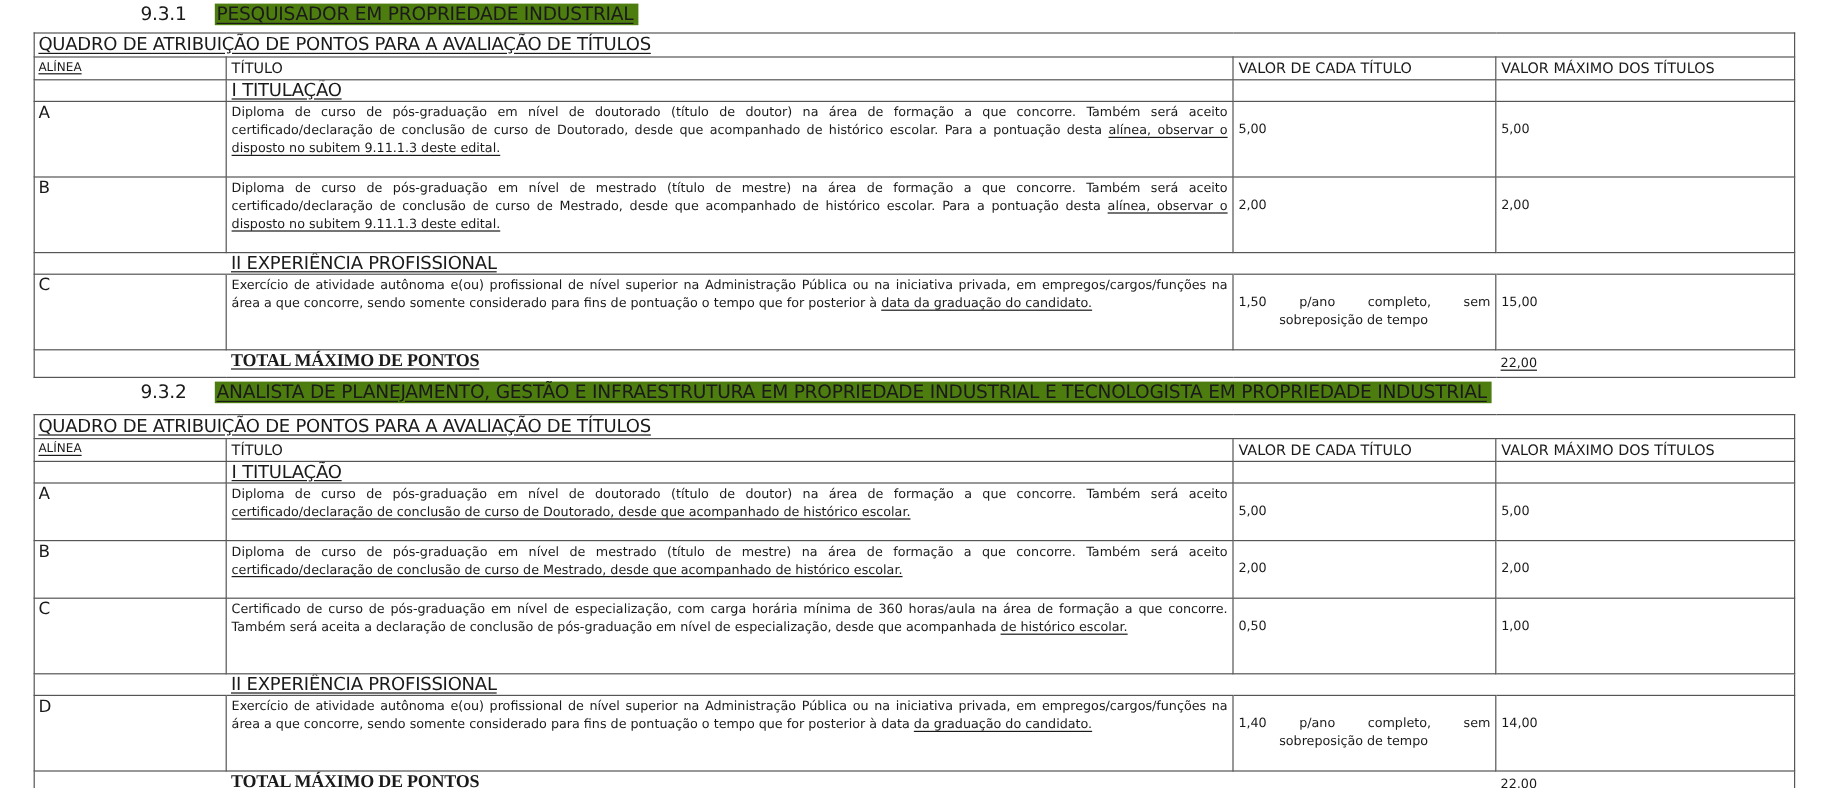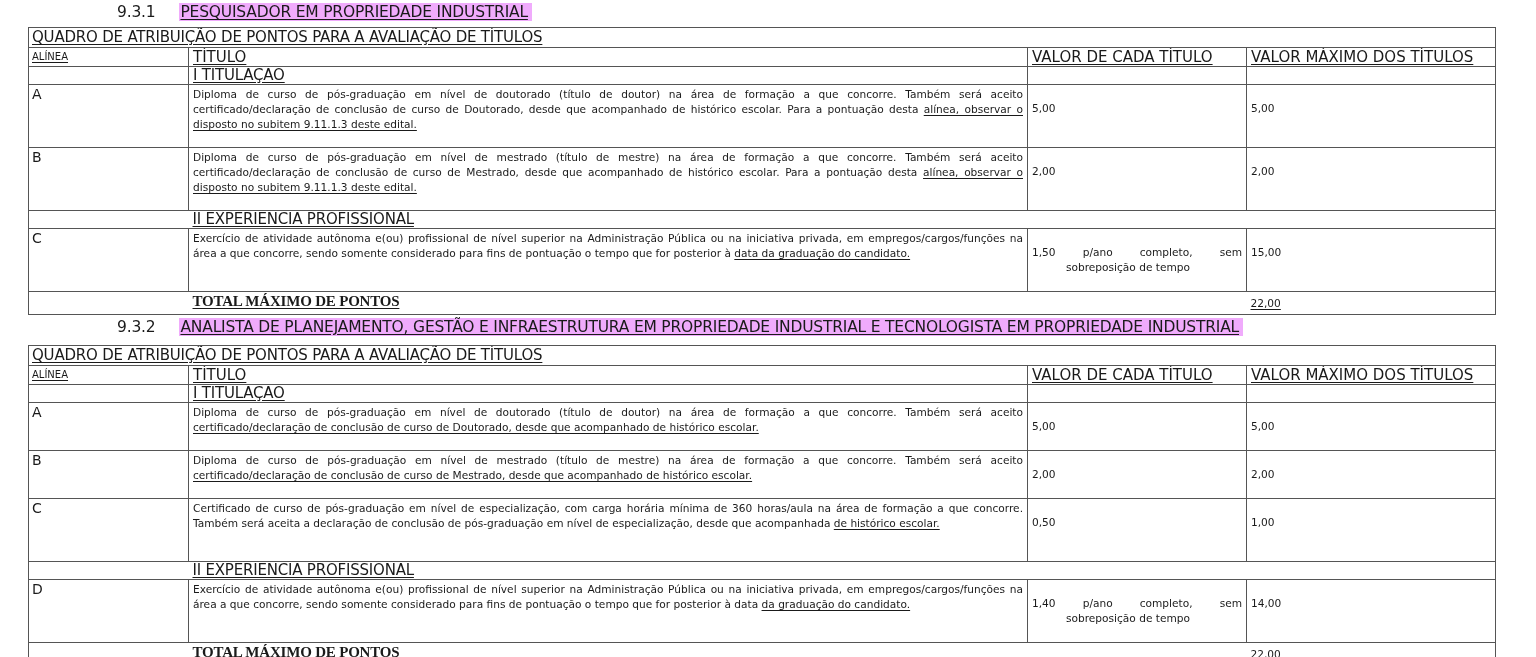--- a/index.html
+++ b/index.html
@@ -6,21 +6,21 @@
     body {
       width: 1536px; height: 657px; overflow: hidden; position: relative;
       font-family: "DejaVu Sans", sans-serif; color: #1a1a1a;
     }
     .heading {
       position: absolute; left: 117px; font-size: 15.5px; letter-spacing: -0.2px;
       white-space: nowrap; line-height: 20px;
     }
     .heading .num { margin-right: 24px; }
     .heading .hl {
-      background: #f0abfc; text-decoration: underline; text-underline-offset: 2px;
+      background: #4d7c0f; text-decoration: underline; text-underline-offset: 2px;
       padding: 0 4px 0 1px;
     }
     .h1 { top: 2px; }
     .h2 { top: 317px; }
 
     .tbl {
       position: absolute; left: 28px; width: 1467px;
       border-collapse: collapse; table-layout: fixed;
     }
     .tbl td {
@@ -29,21 +29,21 @@
     }
     .tbl col.c1 { width: 160px; }
     .tbl col.c2 { width: 839px; }
     .tbl col.c3 { width: 219px; }
     .tbl col.c4 { width: 249px; }
     .t1 { top: 27px; }
     .t2 { top: 345px; }
 
     .tbl td.quadro { font-size: 15px; line-height: 19px; text-decoration: underline; text-underline-offset: 2px; letter-spacing: -0.2px; padding-left: 3px; }
     .tbl td.alinea-head { font-size: 10px; line-height: 17px; text-decoration: underline; text-underline-offset: 2px; padding-left: 3px; }
-    .tbl td.colhead { font-size: 15px; line-height: 17px; text-decoration: underline; text-underline-offset: 2px; padding-top: 1px; }
+    .tbl td.colhead { font-size: 12px; line-height: 17px; text-underline-offset: 2px; padding-top: 1px; }
     .tbl td.section { font-size: 15px; line-height: 17px; text-decoration: underline; text-underline-offset: 2px; letter-spacing: -0.2px; }
     .tbl td.letter { font-size: 14px; line-height: 17px; padding-top: 1px; padding-left: 3px; }
     .tbl td.desc { text-align: justify; padding-top: 2px; }
     .tbl td.desc span.last { text-decoration: underline; text-underline-offset: 2px; }
     .tbl td.val { padding-top: 16px; }
     .tbl td.val.just { text-align: justify; text-align-last: justify; }
     .tbl td.val .l2 { display: block; text-align: left; text-align-last: left; margin-left: 34px; }
     .tbl tr.merge td { border-left: none; border-right: none; }
     .tbl tr.merge td:first-child { border-left: 1px solid #555; }
     .tbl tr.merge td:last-child { border-right: 1px solid #555; }

